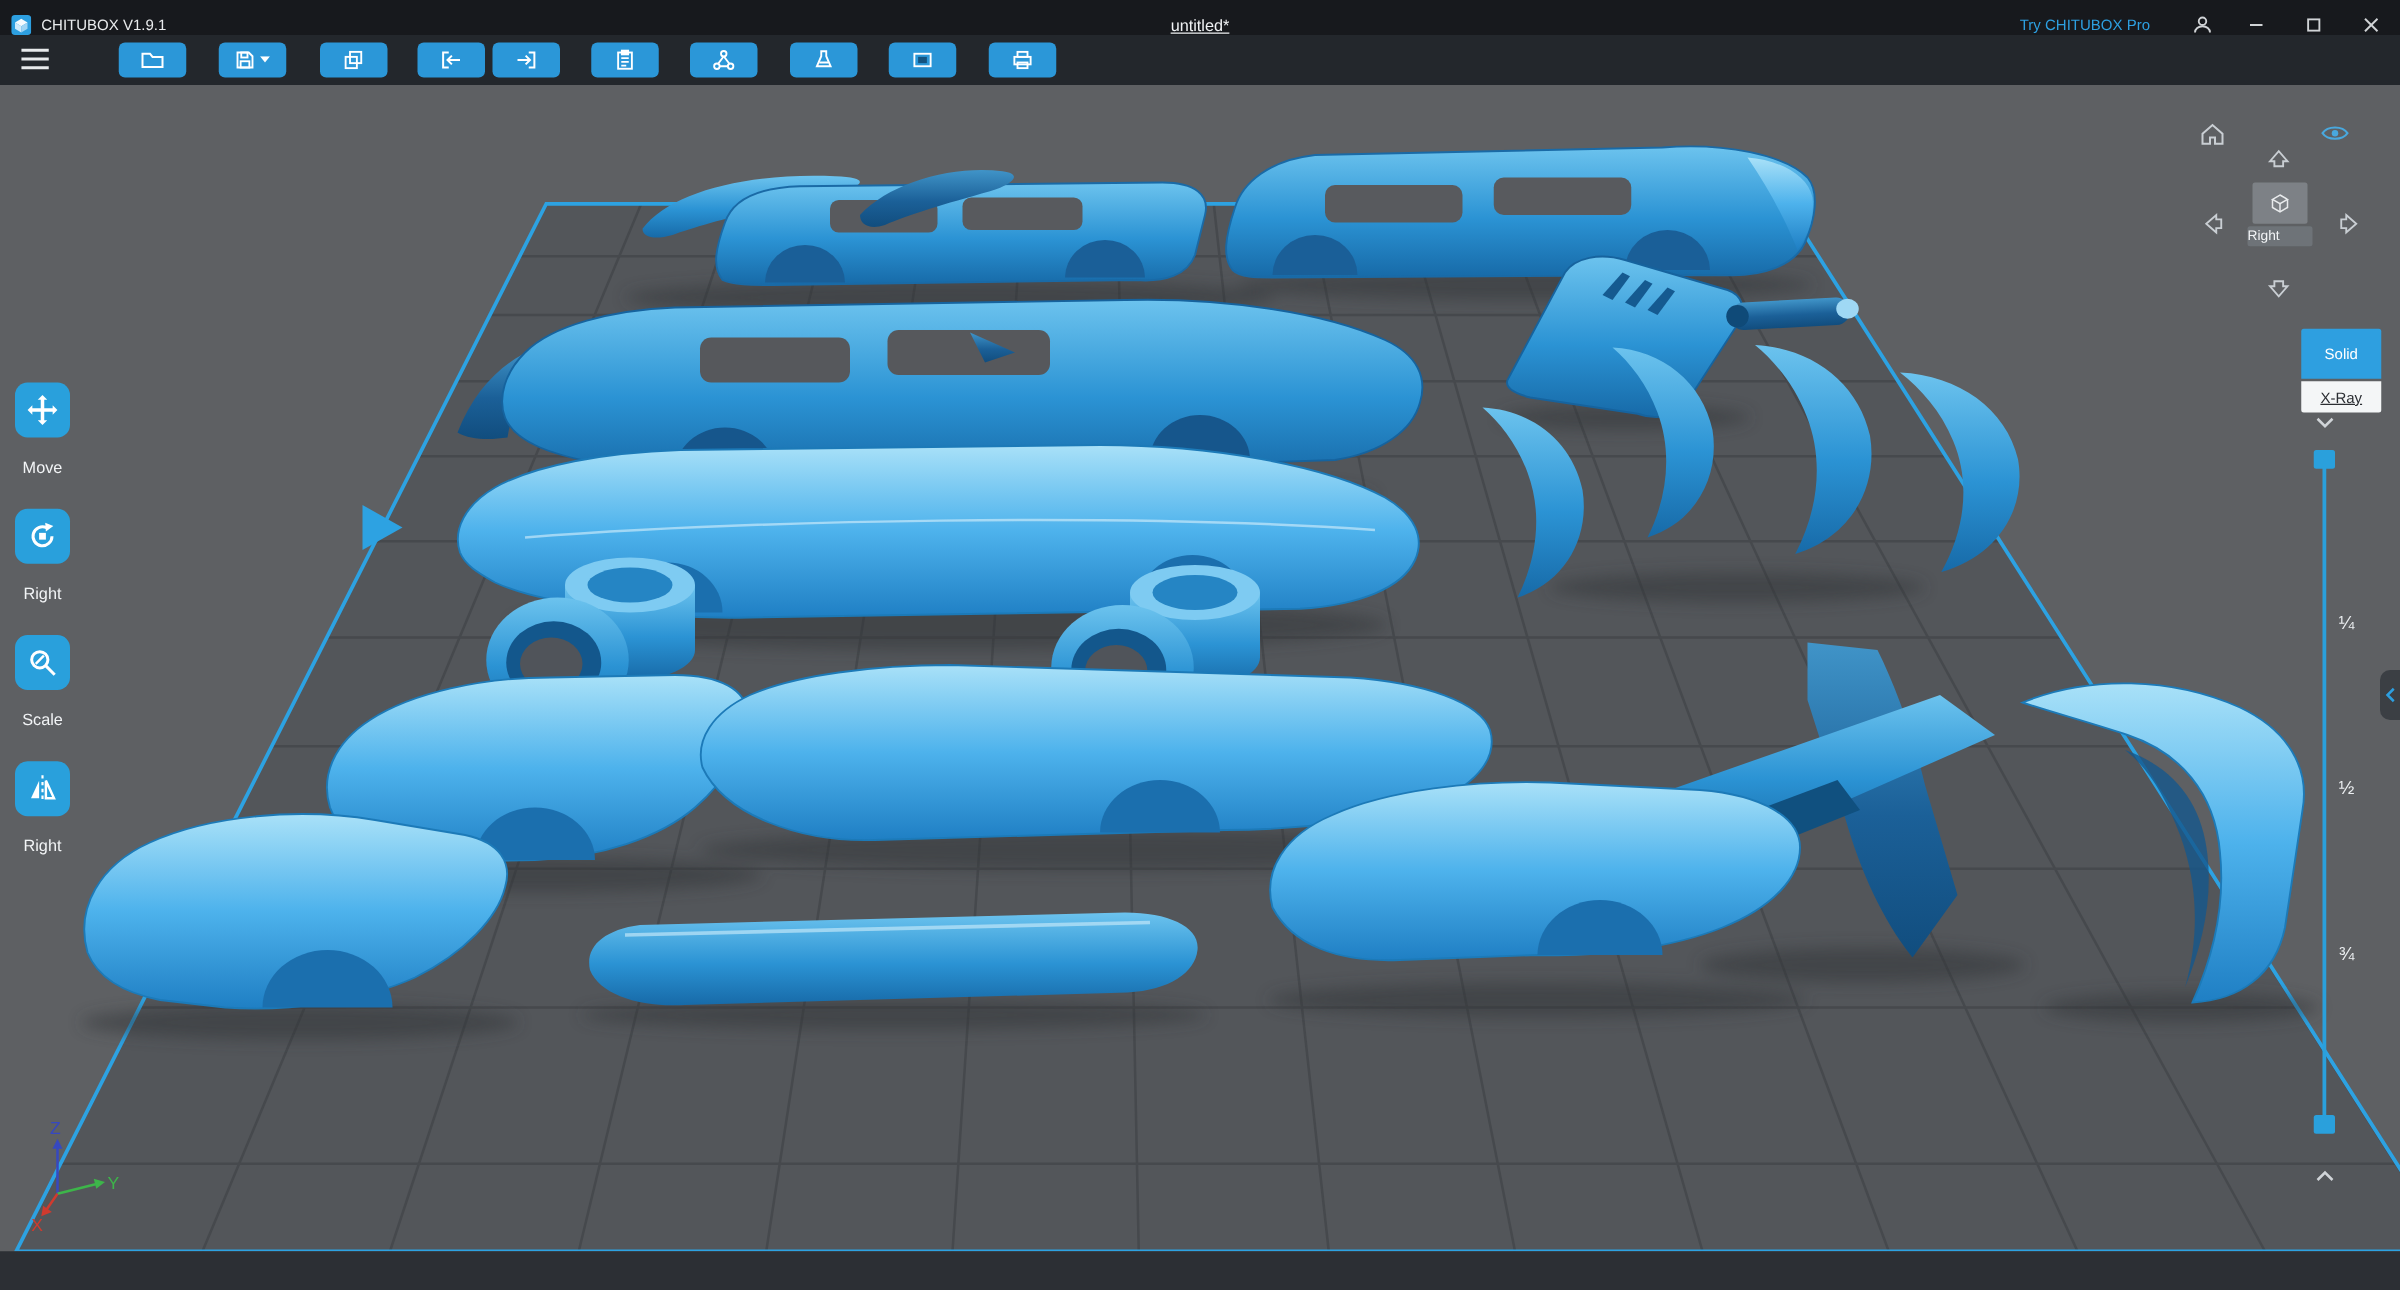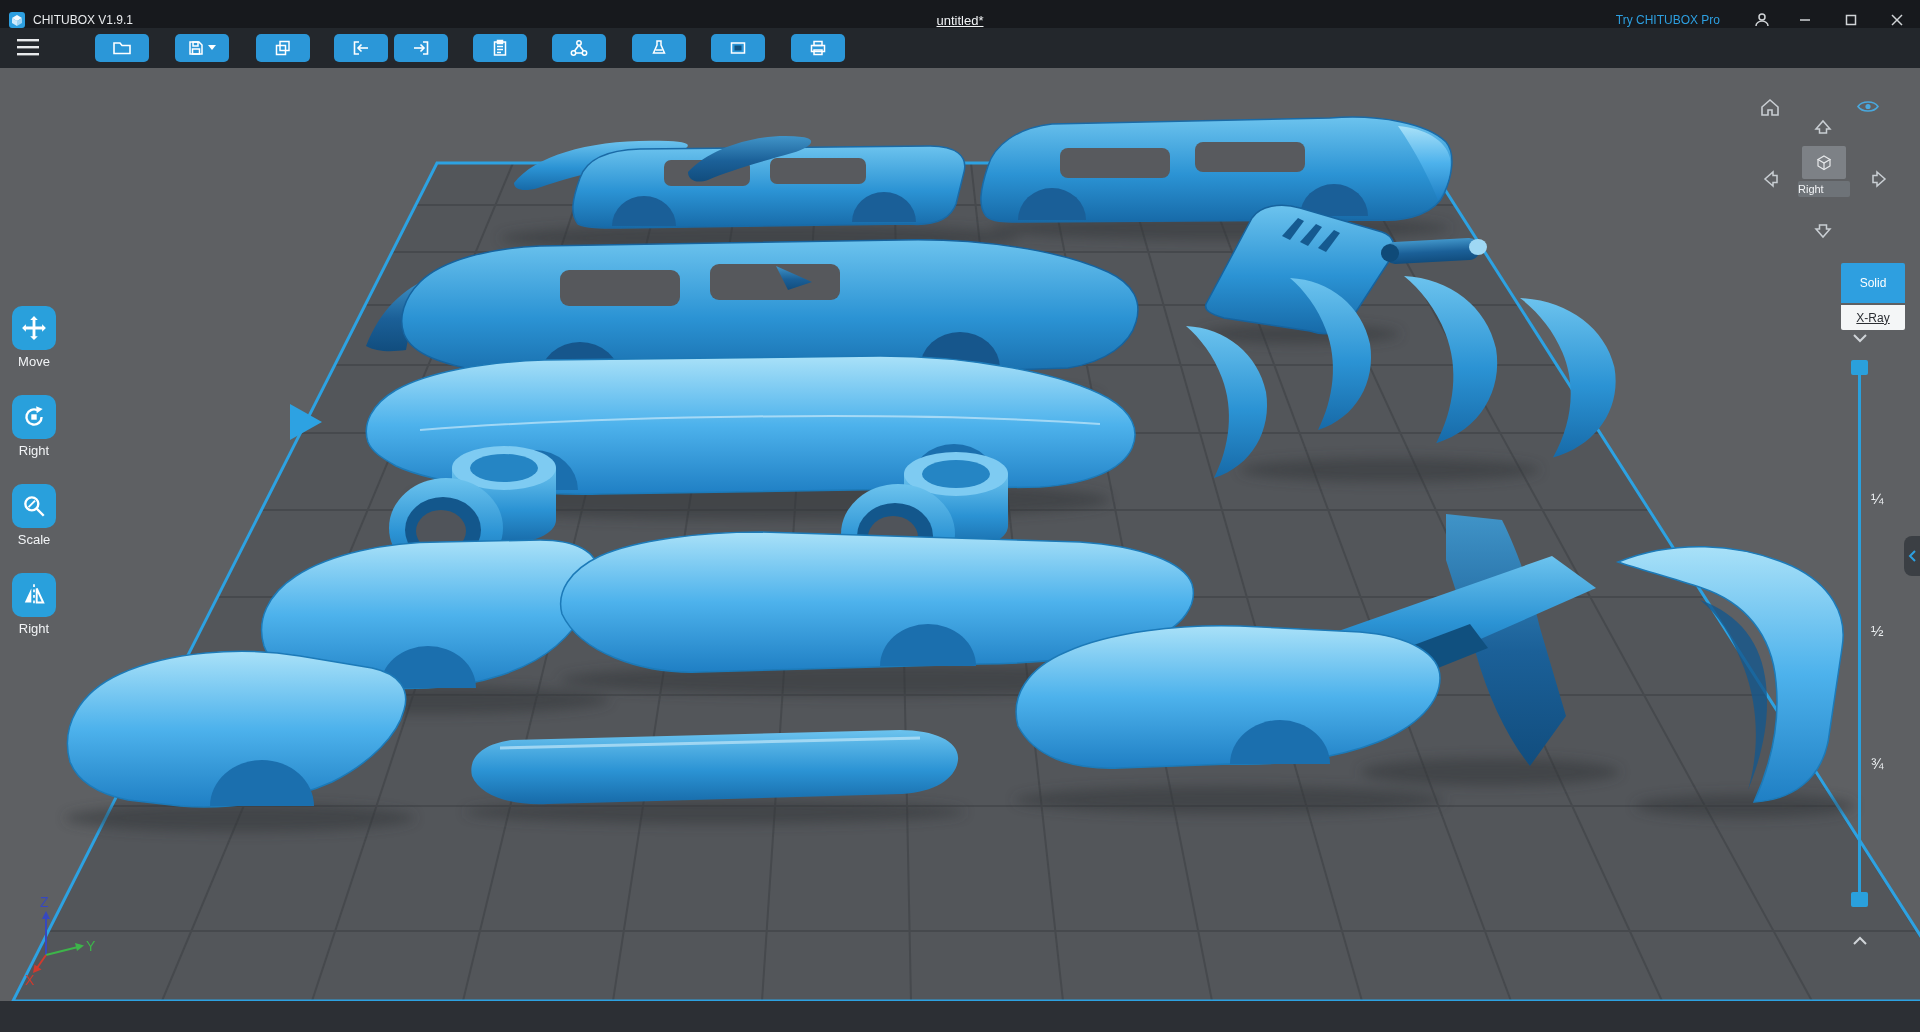--- a/index.html
+++ b/index.html
@@ -23,21 +23,21 @@
   
   .toolbar { position:absolute; top:28px; left:0; right:0; height:40px; background:#23272c; z-index:30; }
   .hamburger { position:absolute; left:17px; top:9px; width:24px; height:22px; background:none; border:none; cursor:pointer; }
   .tb-btn { position:absolute; top:6px; width:54px; height:28px; background:#2b97d8; border:none;
     border-radius:5px; display:flex; align-items:center; justify-content:center; cursor:pointer; }
   .tb-btn svg { display:block; }
 
   
   .left-tools { position:absolute; left:2px; top:306px; width:64px; z-index:20;
     display:flex; flex-direction:column; gap:26px; align-items:center; }
-  .tool { display:flex; flex-direction:column; align-items:center; gap:4px; cursor:pointer; }
+  .tool { display:flex; flex-direction:column; align-items:center; gap:16px; cursor:pointer; }
   .tool-icon { width:44px; height:44px; background:#29a0dc; border-radius:10px;
     display:flex; align-items:center; justify-content:center; }
   .tool-label { font-size:13px; color:#f2f4f6; }
 
   
   .right-nav { position:absolute; left:1758px; top:96px; width:162px; height:160px; z-index:20; }
   .rn { position:absolute; cursor:pointer; }
   .cube-face-top { position:absolute; left:44px; top:50px; width:44px; height:33px; background:#7d8186;
     display:flex; align-items:center; justify-content:center; cursor:pointer; border-radius:2px; }
   .cube-face-front { position:absolute; left:40px; top:85px; width:52px; height:16px; background:#6e7378;

